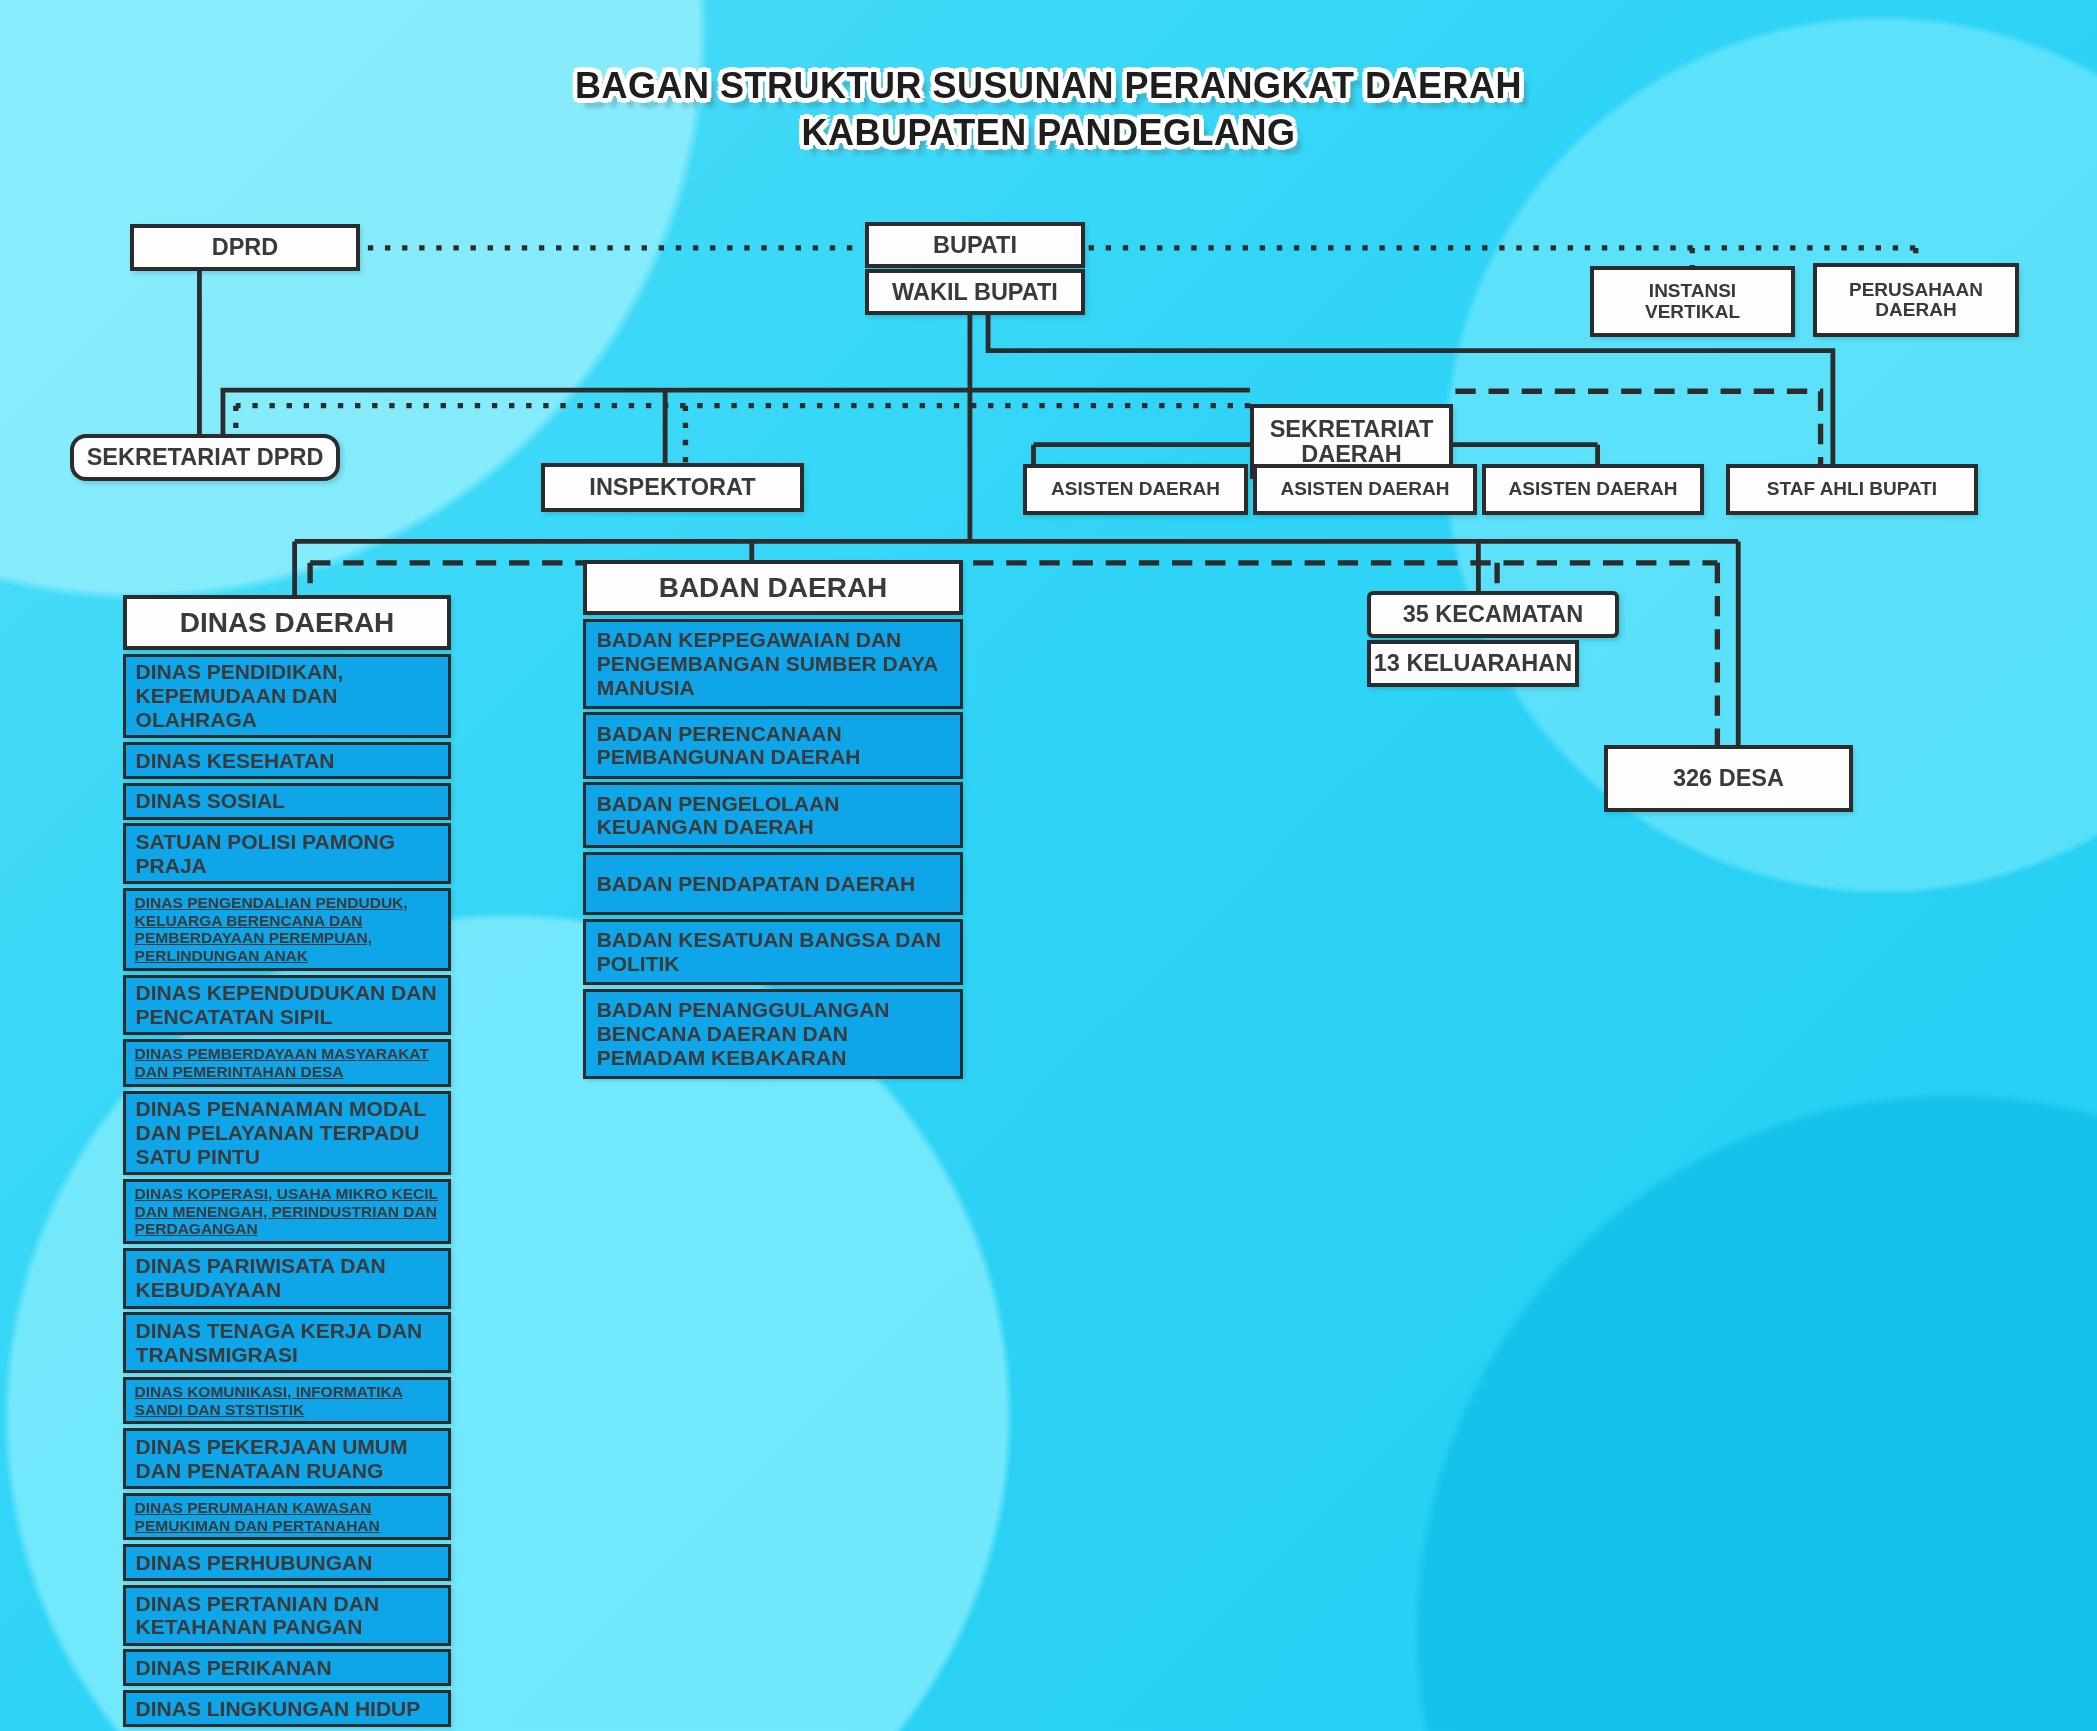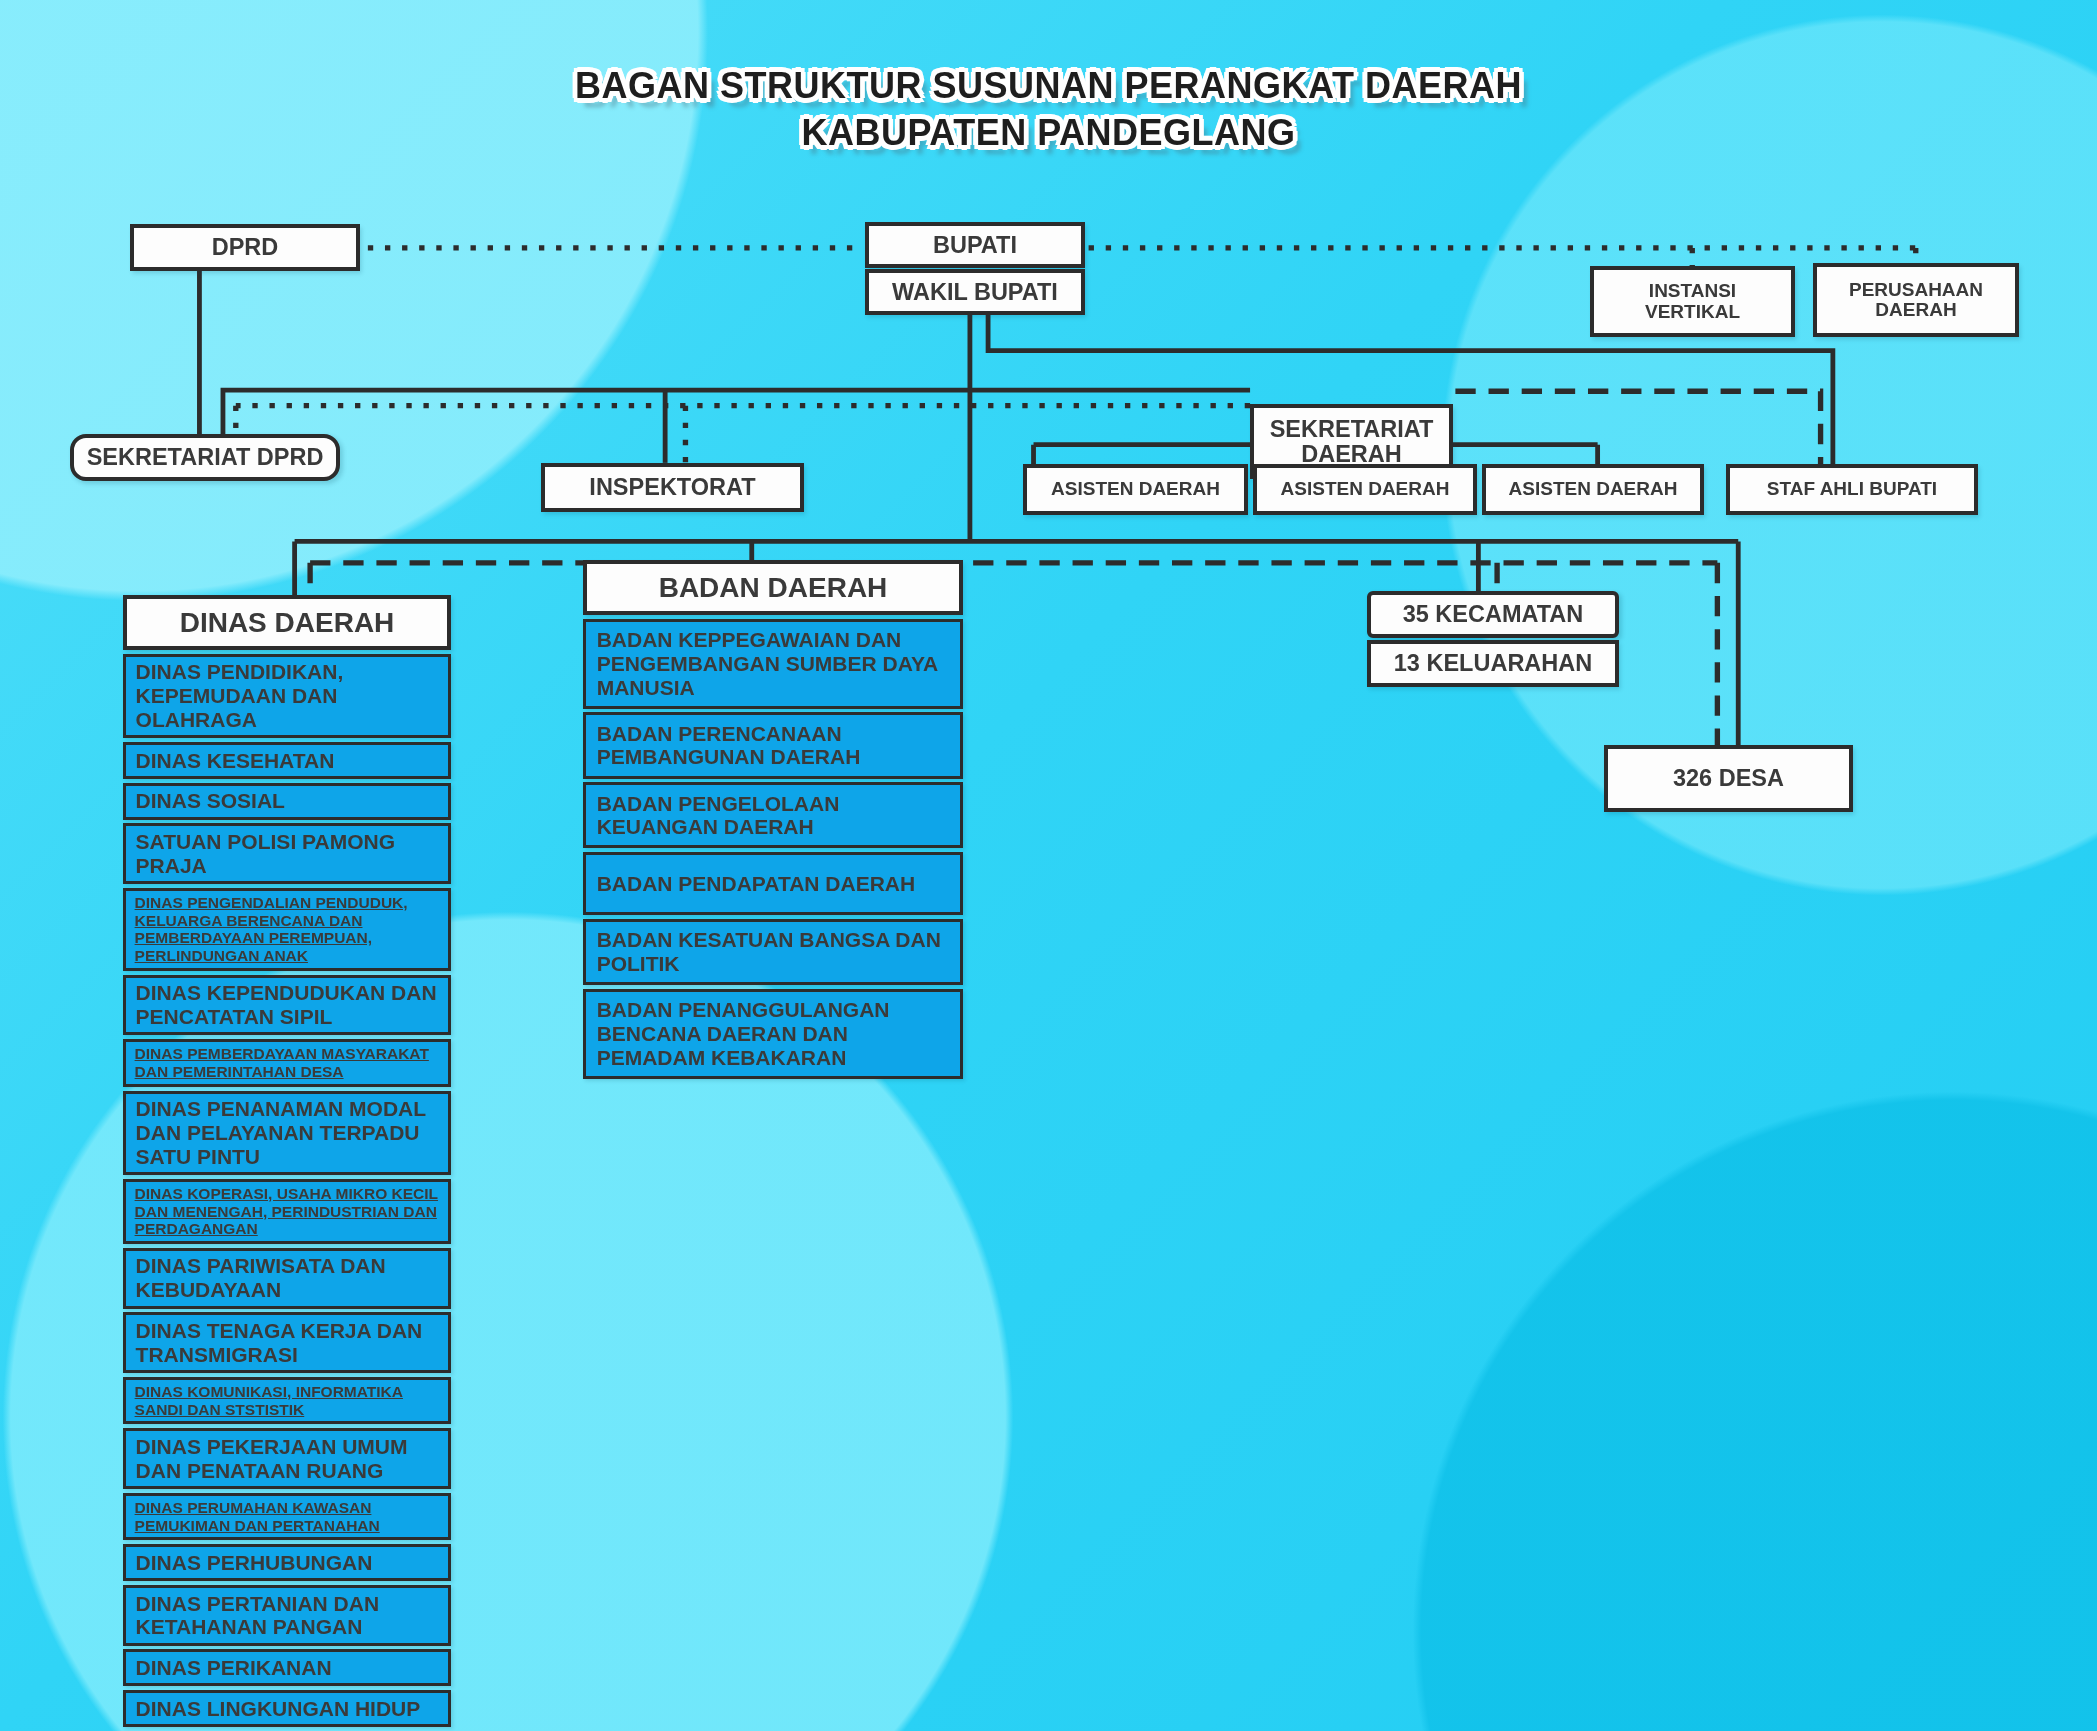--- a/index.html
+++ b/index.html
@@ -109,21 +109,21 @@
 <div class="box fz42" style="left:1482px;top:464px;width:222px;height:51px;">
     <span>ASISTEN DAERAH</span>
   </div>
 <div class="box fz42" style="left:1726px;top:464px;width:252px;height:51px;">
     <span>STAF AHLI BUPATI</span>
   </div>
 
 <div class="box fz44" style="left:1367px;top:591px;width:252px;height:47px;border-radius:6px;">
     <span>35 KECAMATAN</span>
   </div>
-<div class="box fz44" style="left:1367px;top:640px;width:252px;height:47px;">
+<div class="box fz44" style="left:1367px;top:640px;width:212px;height:47px;">
     <span>13 KELUARAHAN</span>
   </div>
 <div class="box fz44" style="left:1604px;top:745px;width:249px;height:67px;">
     <span>326 DESA</span>
   </div>
 
 <div class="col dinas" style="left:123px;top:595px;width:328px;">
   <div class="hdr">DINAS DAERAH</div>
   <div style="display:flex;flex-direction:column;gap:3.7px;">
       <div class="item">DINAS PENDIDIKAN, KEPEMUDAAN DAN OLAHRAGA</div>

